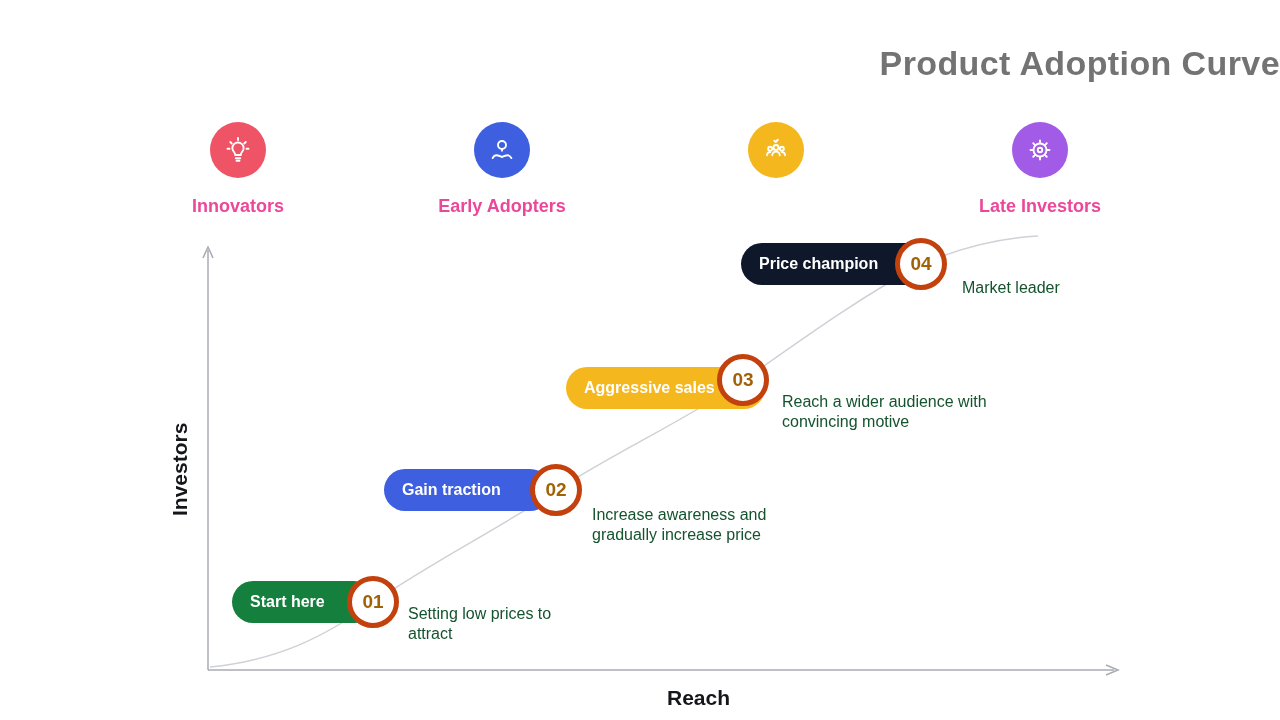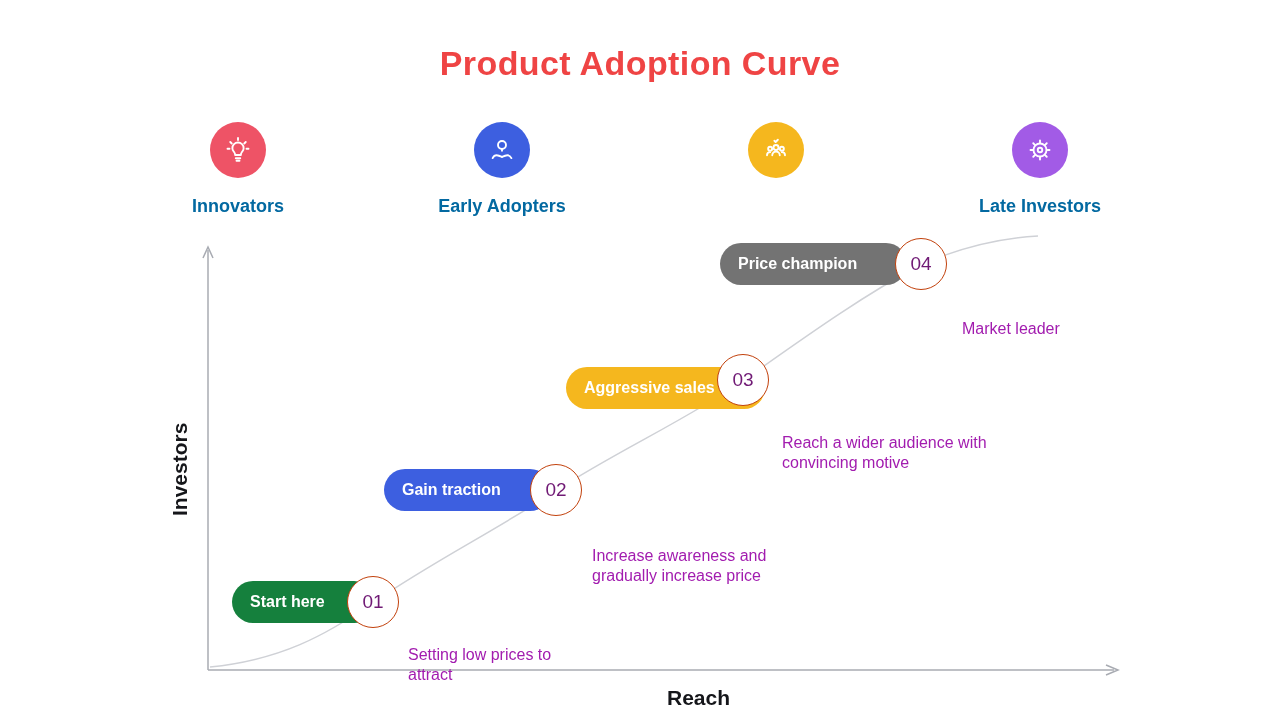--- a/index.html
+++ b/index.html
@@ -6,56 +6,56 @@
   html,body { width:1280px; height:720px; }
   body {
     position:relative;
     background:#ffffff;
     font-family:"Liberation Sans", sans-serif;
     overflow:hidden;
     color:#1d1f27;
   }
   .title {
     position:absolute; top:44px; left:0; width:100%;
-    text-align:center; font-size:34px; font-weight:800;
-    color:#ef4444; letter-spacing:0.4px;
+    text-align:right; font-size:34px; font-weight:800;
+    color:#737373; letter-spacing:0.4px;
   }
   .segment { position:absolute; top:122px; width:220px; text-align:center; }
   .icon-circle {
     width:56px; height:56px; border-radius:50%;
     margin:0 auto; display:flex; align-items:center; justify-content:center;
   }
   .icon-circle svg { width:30px; height:30px; }
-  .seg-label { margin-top:18px; font-size:18px; font-weight:700; color:#0369a1; }
+  .seg-label { margin-top:18px; font-size:18px; font-weight:700; color:#ec4899; }
   .chart-svg { position:absolute; left:0; top:0; width:1280px; height:720px; }
   .y-axis-label {
     position:absolute; left:168px; top:516px;
     transform:rotate(-90deg); transform-origin:left top;
     font-size:21px; font-weight:700; color:#15161a;
   }
   .x-axis-label {
     position:absolute; left:600px; top:686px; width:130px;
     text-align:right; font-size:21px; font-weight:700; color:#15161a;
   }
   .step-pill {
     position:absolute; height:42px; border-radius:21px;
     display:flex; align-items:center;
     padding:0 50px 0 18px;
     color:#ffffff; font-size:16px; font-weight:700;
     white-space:nowrap;
   }
   .step-circle {
     position:absolute; width:52px; height:52px; border-radius:50%;
-    background:#ffffff; border:1px solid #c2410c;
+    background:#ffffff; border:5px solid #c2410c;
     display:flex; align-items:center; justify-content:center;
-    font-size:19px; font-weight:400; color:#701a75;
+    font-size:19px; font-weight:700; color:#a16207;
   }
   .step-desc {
     position:absolute; font-size:16px; line-height:1.25;
-    color:#a21caf; font-weight:500;margin-top:41px;
+    color:#14532d; font-weight:500;
   }
 </style>
 </head>
 <body>
 
 <div class="title">Product Adoption Curve</div>
 
 <div class="segment" style="left:128px;">
   <div class="icon-circle" style="background-color: rgb(238, 83, 102);">
     <svg viewBox="0 0 24 24" fill="none" stroke="#ffffff" stroke-width="1.5" stroke-linecap="round" stroke-linejoin="round">
@@ -132,19 +132,19 @@
 <div class="step-desc" style="left:592px; top:505px; width:215px;">Increase awareness and gradually increase price</div>
 
 <div class="step-pill" style="left: 566px; top: 367px; background-color: rgb(245, 183, 30);">
   <span>Aggressive sales</span>
 </div>
 <div class="step-circle" style="left:717px; top:354px;">
   <span>03</span>
 </div>
 <div class="step-desc" style="left:782px; top:392px; width:245px;">Reach a wider audience with convincing motive</div>
 
-<div class="step-pill" style="left: 720px; top: 243px; background-color: #737373; text-align: right;">
+<div class="step-pill" style="left: 741px; top: 243px; background-color: #0f172a; text-align: right;">
   <span>Price champion</span>
 </div>
 <div class="step-circle" style="left:895px; top:238px;">
   <span>04</span>
 </div>
 <div class="step-desc" style="left:962px; top:278px; width:200px;">Market leader</div>
 
 </body></html>

